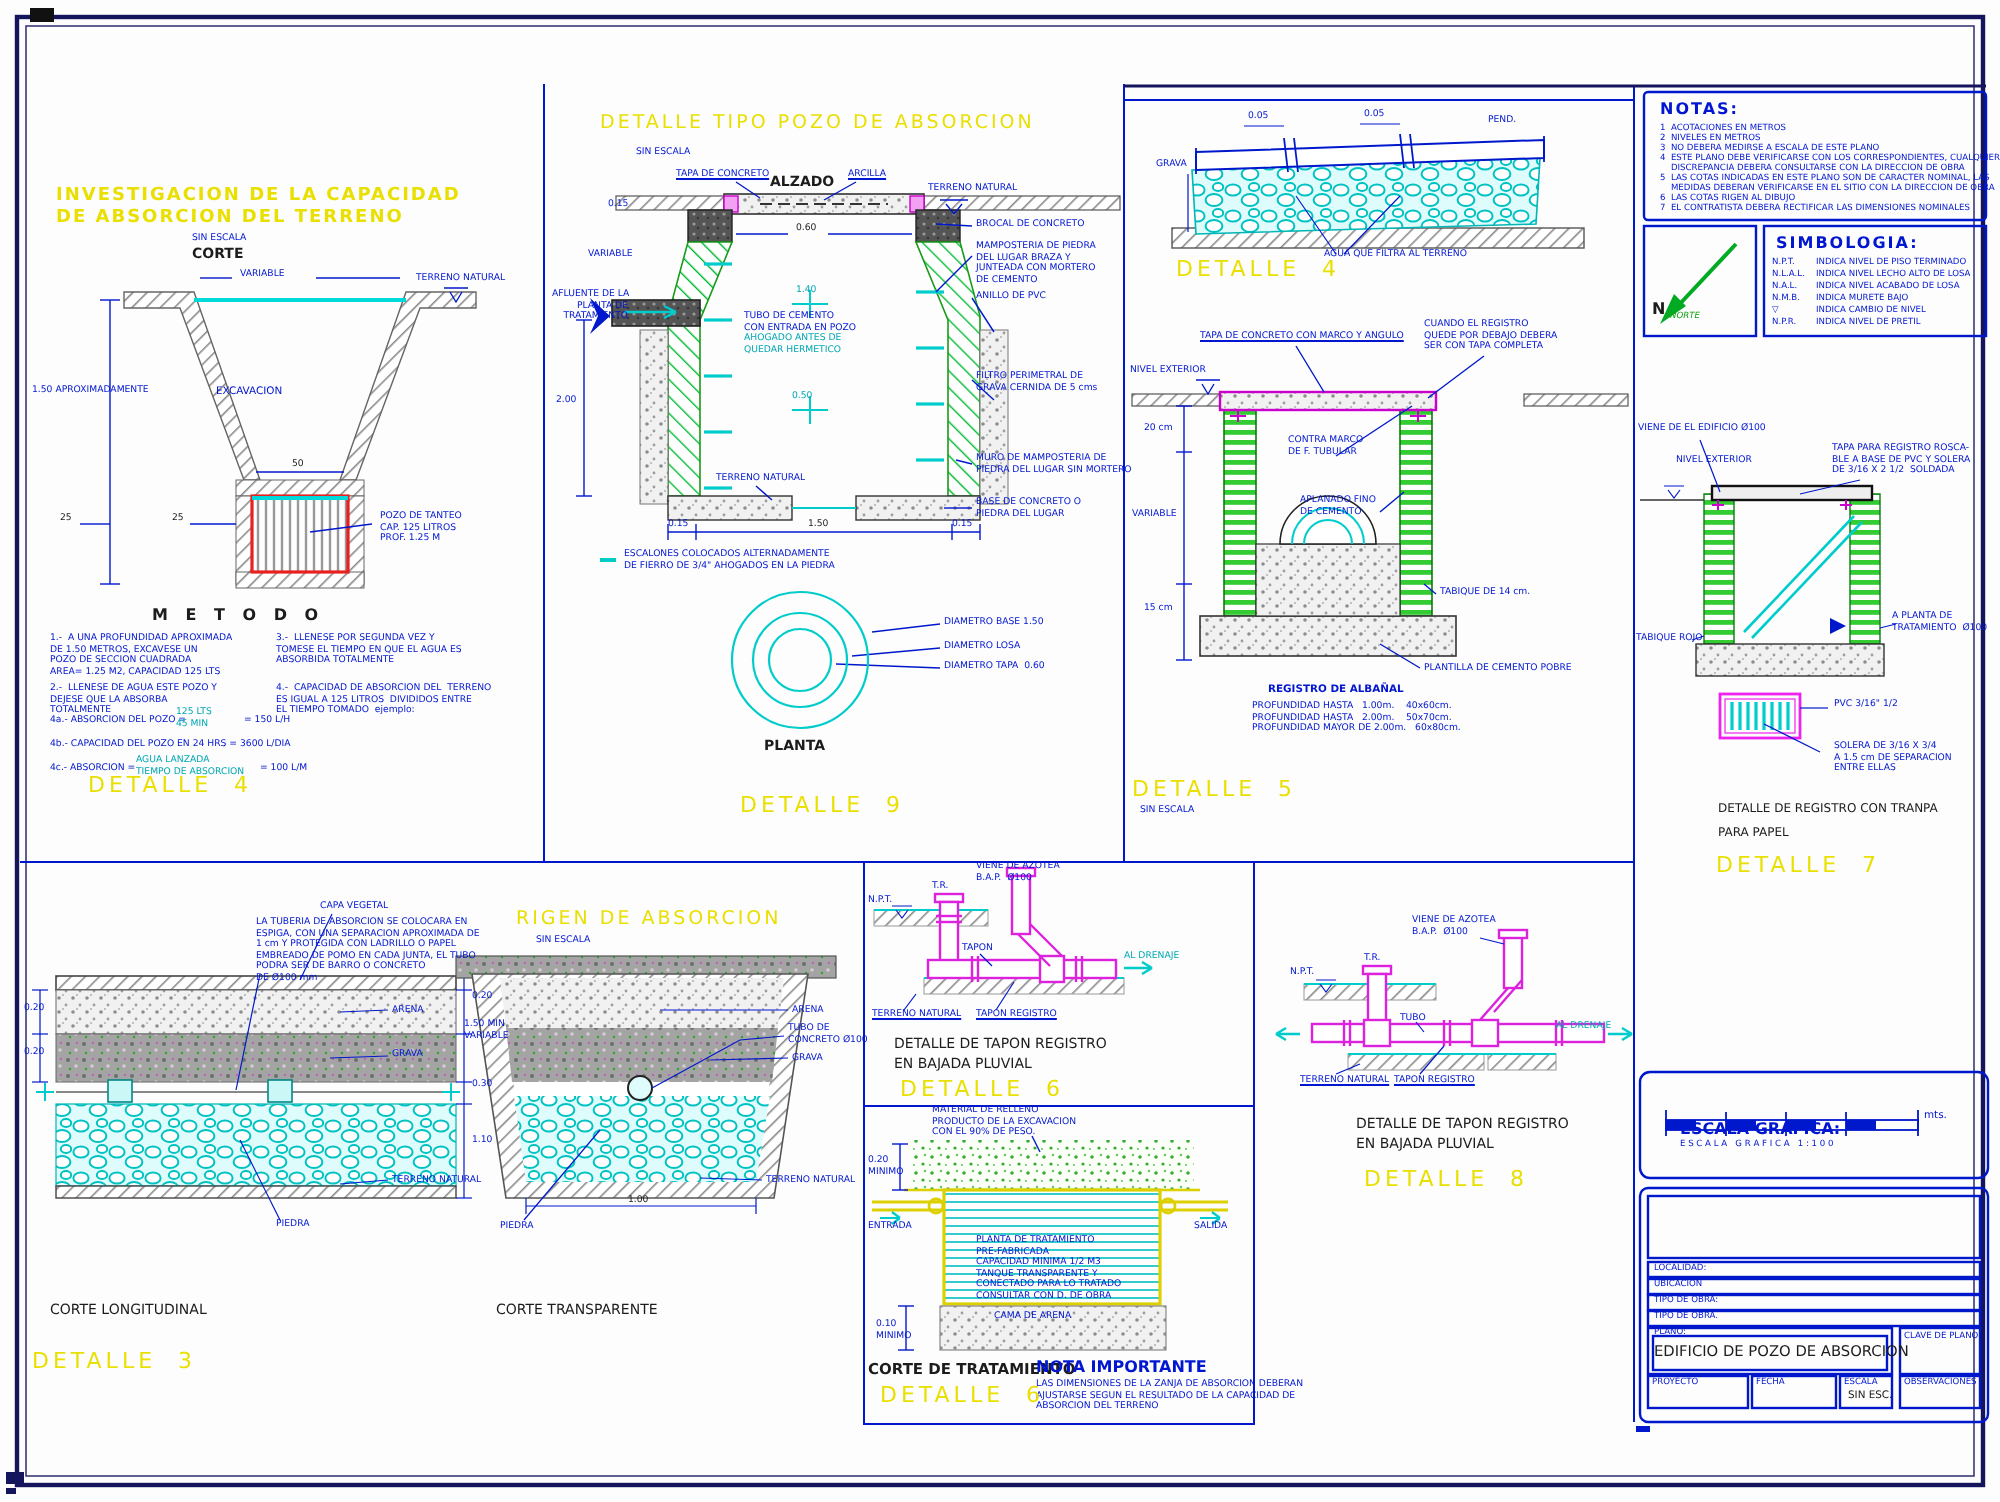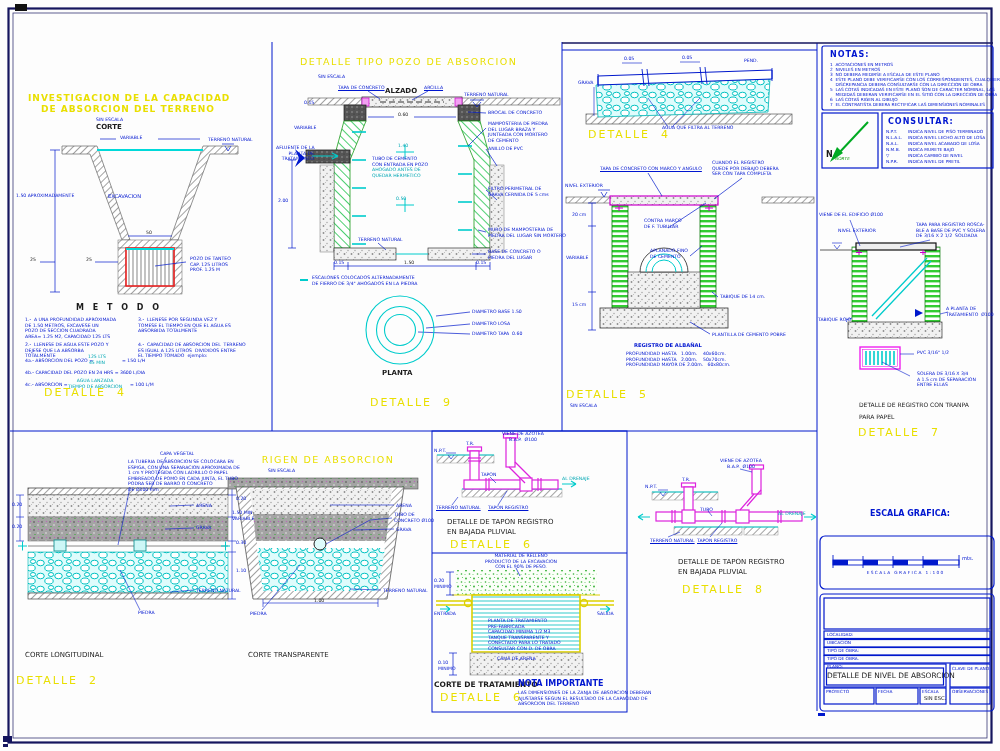--- a/index.html
+++ b/index.html
@@ -5,21 +5,21 @@
   html,body{margin:0;padding:0;background:#fff}
   .sheet{position:relative;width:1000px;height:751px;background:#fdfdfd;overflow:hidden;
          font-family:"DejaVu Sans",sans-serif}
   .art{position:absolute;left:0;top:0;pointer-events:none}
   .L{position:absolute;white-space:pre;line-height:1.2;font-family:"DejaVu Sans",sans-serif}
   .f4{font-size:4.6px}.nt{font-size:4.3px}.f5{font-size:5.2px}.f6{font-size:6px}
   .f7{font-size:7px}.f75{font-size:7.5px}.f8{font-size:8px}
   .f9{font-size:9px;letter-spacing:1px}.f10{font-size:9.5px;letter-spacing:1.5px}
   .f11{font-size:11px;letter-spacing:2px}
   .b{color:#0016d0}.c{color:#00a8b4}.y{color:#e9df00}.k{color:#1c1c1c}.g{color:#14a014}
-  .ctr{text-align:center}.bold{font-weight:bold}.u{text-decoration:underline}.it{font-style:italic}
+  .ctr{}.bold{font-weight:bold}.u{text-decoration:underline}.it{font-style:italic}
 </style>
 </head>
 <body>
 
 <div class="sheet">
 
 <svg class="art" width="1000" height="751" viewBox="0 0 1000 751">
 <defs>
   <pattern id="ht" width="5" height="5" patternUnits="userSpaceOnUse" patternTransform="rotate(45)">
     <rect width="5" height="5" fill="#fff"></rect>
@@ -639,21 +639,21 @@
 <div class="L b f4" style="left:196px;top:588px">TERRENO NATURAL</div>
 <div class="L b f4" style="left:12px;top:502px">0.20</div>
 <div class="L b f4" style="left:12px;top:524px">0.20</div>
 <div class="L b f4" style="left:236px;top:496px">0.20</div>
 <div class="L b f4" style="left:232px;top:510px">1.50 MIN
 VARIABLE</div>
 <div class="L b f4" style="left:236px;top:540px">0.30</div>
 <div class="L b f4" style="left:236px;top:568px">1.10</div>
 <div class="L b f4" style="left:138px;top:610px">PIEDRA</div>
 <div class="L k f7" style="left:25px;top:651px">CORTE LONGITUDINAL</div>
-<div class="L y f11" style="left:16px;top:674px">DETALLE  2</div>
+<div class="L y f11" style="left:16px;top:674px">DETALLE  3</div>
 <div class="L b f4" style="left:396px;top:503px">ARENA</div>
 <div class="L b f4" style="left:394px;top:512px">TUBO DE
 CONCRETO Ø100</div>
 <div class="L b f4" style="left:396px;top:527px">GRAVA</div>
 <div class="L b f4" style="left:383px;top:588px">TERRENO NATURAL</div>
 <div class="L b f4" style="left:250px;top:611px">PIEDRA</div>
 <div class="L k f4" style="left:314px;top:598px">1.00</div>
 <div class="L k f7" style="left:248px;top:651px">CORTE TRANSPARENTE</div>
 
 <div class="L b f8 bold" style="left:830px;top:50px;letter-spacing:1px">NOTAS:</div>
@@ -662,44 +662,44 @@
 <div class="L b nt" style="left:830px;top:72px">3  NO DEBERA MEDIRSE A ESCALA DE ESTE PLANO</div>
 <div class="L b nt" style="left:830px;top:77px">4  ESTE PLANO DEBE VERIFICARSE CON LOS CORRESPONDIENTES, CUALQUIER</div>
 <div class="L b nt" style="left:830px;top:82px">    DISCREPANCIA DEBERA CONSULTARSE CON LA DIRECCION DE OBRA</div>
 <div class="L b nt" style="left:830px;top:87px">5  LAS COTAS INDICADAS EN ESTE PLANO SON DE CARACTER NOMINAL, LAS</div>
 <div class="L b nt" style="left:830px;top:92px">    MEDIDAS DEBERAN VERIFICARSE EN EL SITIO CON LA DIRECCION DE OBRA</div>
 <div class="L b nt" style="left:830px;top:97px">6  LAS COTAS RIGEN AL DIBUJO</div>
 <div class="L b nt" style="left:830px;top:102px">7  EL CONTRATISTA DEBERA RECTIFICAR LAS DIMENSIONES NOMINALES</div>
 
 <div class="L k f8 bold" style="left:826px;top:150px">N</div>
 <div class="L g nt it" style="left:835px;top:156px">NORTE</div>
-<div class="L b f8 bold" style="left:888px;top:117px;letter-spacing:1px">CONSULTAR:</div>
+<div class="L b f8 bold" style="left:888px;top:117px;letter-spacing:1px">SIMBOLOGIA:</div>
 <div class="L b nt" style="left:886px;top:129px">N.P.T.</div>
 <div class="L b nt" style="left:908px;top:129px">INDICA NIVEL DE PISO TERMINADO</div>
 <div class="L b nt" style="left:886px;top:135px">N.L.A.L.</div>
 <div class="L b nt" style="left:908px;top:135px">INDICA NIVEL LECHO ALTO DE LOSA</div>
 <div class="L b nt" style="left:886px;top:141px">N.A.L.</div>
 <div class="L b nt" style="left:908px;top:141px">INDICA NIVEL ACABADO DE LOSA</div>
 <div class="L b nt" style="left:886px;top:147px">N.M.B.</div>
 <div class="L b nt" style="left:908px;top:147px">INDICA MURETE BAJO</div>
 <div class="L b nt" style="left:886px;top:153px">▽</div>
 <div class="L b nt" style="left:908px;top:153px">INDICA CAMBIO DE NIVEL</div>
 <div class="L b nt" style="left:886px;top:159px">N.P.R.</div>
 <div class="L b nt" style="left:908px;top:159px">INDICA NIVEL DE PRETIL</div>
 
-<div class="L b f8 bold ctr" style="left:840px;top:509px;width:140px">ESCALA GRAFICA:</div>
+<div class="L b f8 bold ctr" style="left:840px;top:560px;width:140px">ESCALA GRAFICA:</div>
 <div class="L b f5" style="left:962px;top:555px">mts.</div>
 <div class="L b nt ctr" style="left:840px;top:570px;width:130px">E S C A L A   G R A F I C A   1 : 1 0 0</div>
 
 <div class="L b nt" style="left:827px;top:632px">LOCALIDAD:</div>
 <div class="L b nt" style="left:827px;top:640px">UBICACION</div>
 <div class="L b nt" style="left:827px;top:648px">TIPO DE OBRA:</div>
 <div class="L b nt" style="left:827px;top:656px">TIPO DE OBRA.</div>
 <div class="L b nt" style="left:827px;top:664px">PLANO:</div>
-<div class="L k ctr" style="left:827px;top:672px;width:117px;font-size:7.4px">DETALLE DE NIVEL DE ABSORCION</div>
+<div class="L k ctr" style="left:827px;top:672px;width:117px;font-size:7.4px">EDIFICIO DE POZO DE ABSORCION</div>
 <div class="L b nt" style="left:952px;top:666px">CLAVE DE PLANO</div>
 <div class="L b nt" style="left:826px;top:689px">PROYECTO</div>
 <div class="L b nt" style="left:878px;top:689px">FECHA</div>
 <div class="L b nt" style="left:922px;top:689px">ESCALA</div>
 <div class="L k f5" style="left:924px;top:695px">SIN ESC.</div>
 <div class="L b nt" style="left:952px;top:689px">OBSERVACIONES</div>
 
 </div>
 
 </body></html>

